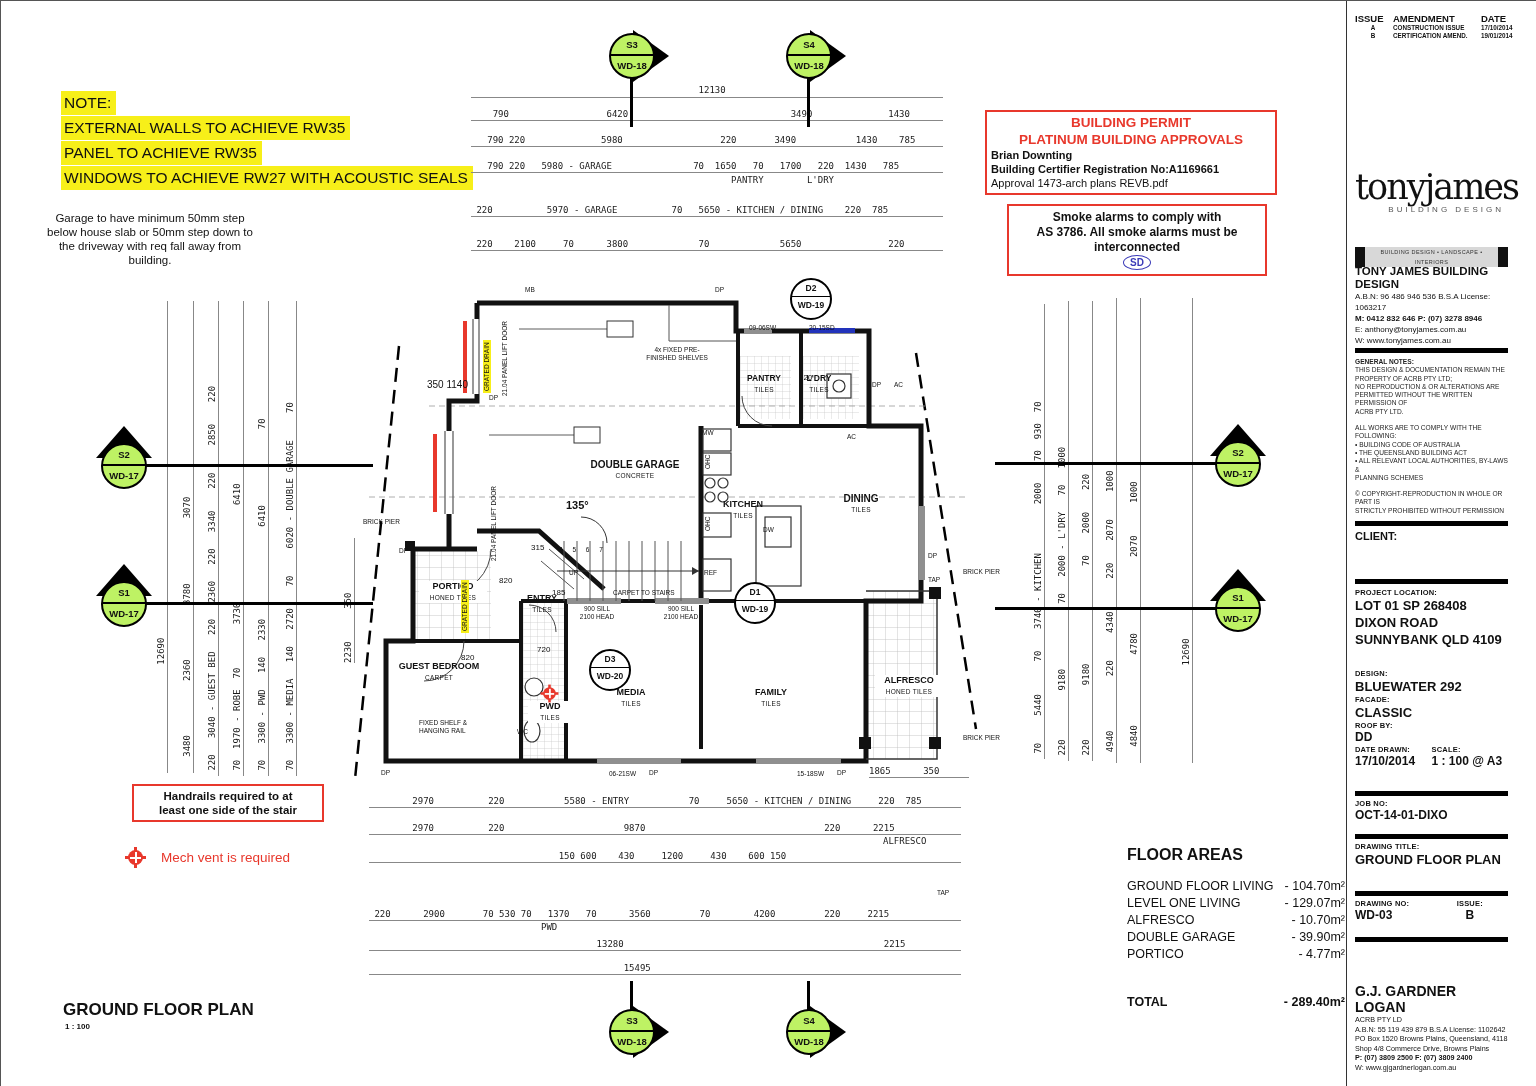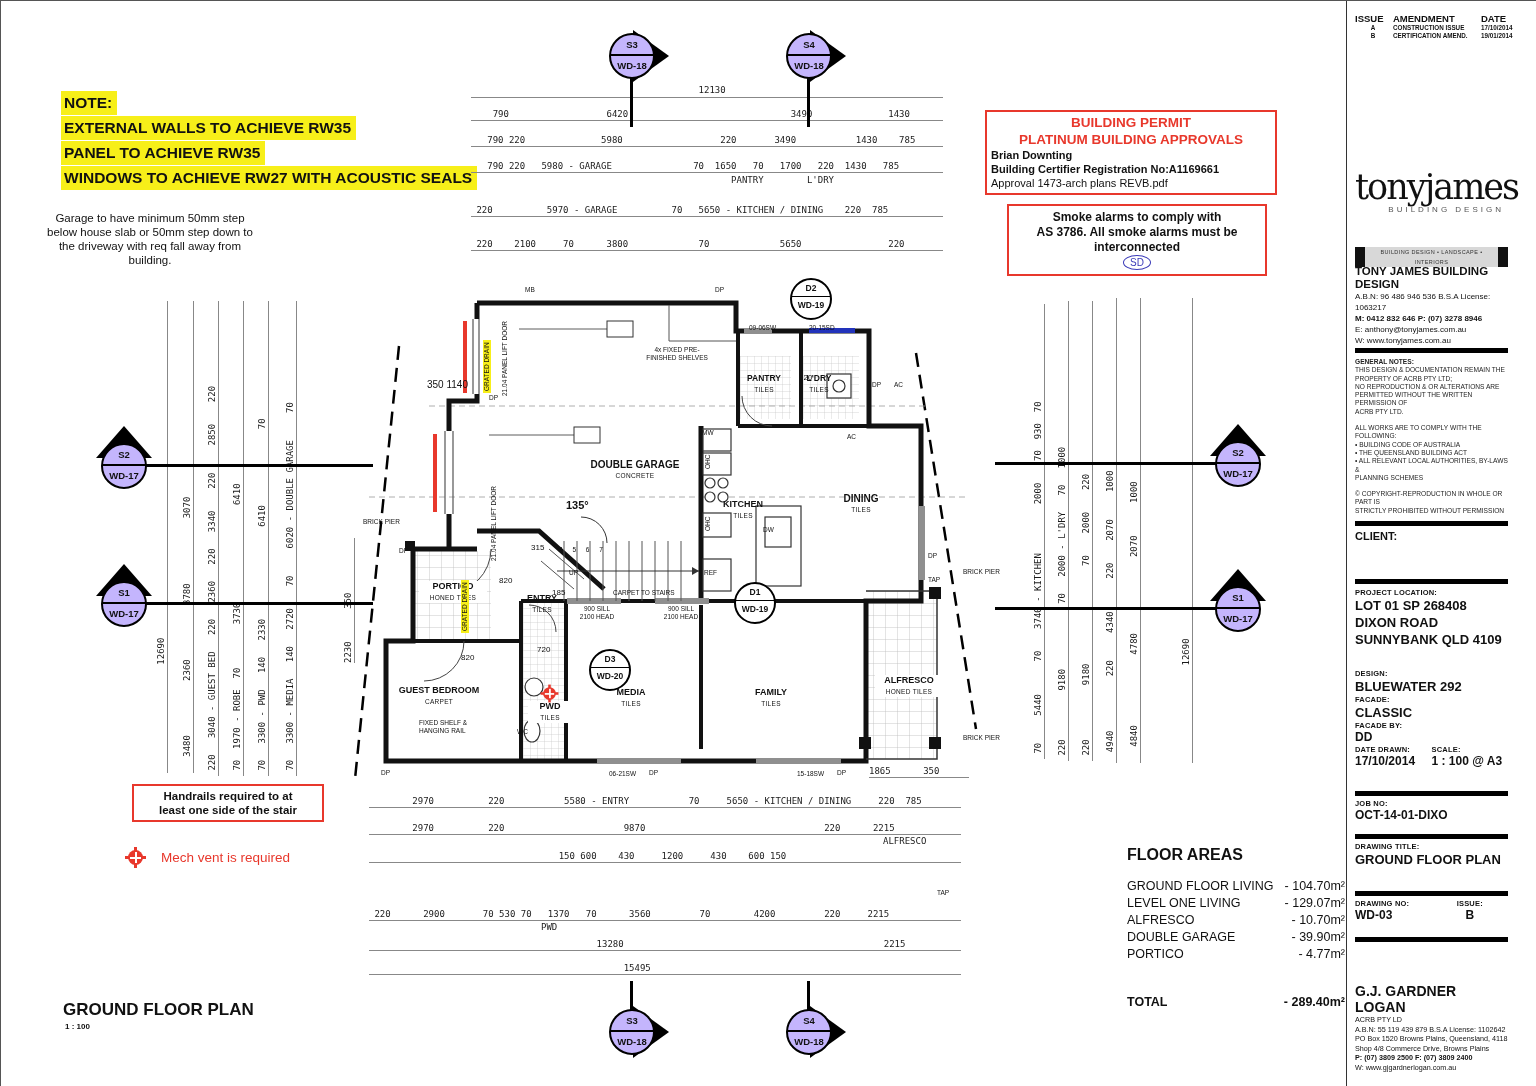--- a/index.html
+++ b/index.html
@@ -13,32 +13,32 @@
   .vdim{position:absolute;white-space:pre;font:9px "DejaVu Sans Mono",monospace;color:#1a1a1a;
         transform-origin:0 0;transform:rotate(-90deg);border-bottom:1px solid #888;line-height:11px}
   
   .roomlbl{position:absolute;text-align:center;font-weight:bold;font-size:10px;line-height:11px;color:#111;z-index:5}
   .roomlbl .fin{display:block;font-weight:normal;font-size:6.5px;letter-spacing:.3px}
   .tiny{position:absolute;font-size:6.5px;line-height:7.5px;color:#111;z-index:5}
   .tiny.c{text-align:center}
   .vert{transform-origin:0 0;transform:rotate(-90deg)}
   .ylw{background:#f7ef19;padding:0 2px}
   
-  .note-yellow{position:absolute;left:60px;top:90px;font-weight:bold;font-size:15.5px;line-height:21px}
+  .note-yellow{position:absolute;left:60px;top:90px;font-weight:normal;font-size:15.5px;line-height:21px}
   .note-yellow span{background:#f7ef19;padding:1px 5px 2px 3px;display:inline-block;margin-bottom:1px}
   .garage-note{position:absolute;left:44px;top:210px;width:210px;text-align:center;
                font-weight:normal;font-size:11.5px;line-height:14px}
   .redbox{position:absolute;border:2.5px solid #e8382c;text-align:center;font-weight:bold;z-index:8}
   .permit{left:984px;top:109px;width:280px;background:#fff;padding:2px 4px 3px 4px}
   .permit .t{color:#e8382c;font-size:13.5px;line-height:17px}
   .permit .b{font-size:11px;text-align:left;line-height:14px}
   .permit .n{font-weight:normal;font-size:11px;text-align:left;line-height:14px}
   .smoke{left:1006px;top:203px;width:252px;background:#fff;font-size:12px;line-height:15px;padding:4px 2px}
   .sd-oval{display:inline-block;border:1.5px solid #3a3ab8;color:#3a3ab8;border-radius:50%;
-           font-size:10px;font-weight:normal;padding:1px 6px;line-height:11px}
+           font-size:10px;font-weight:bold;padding:1px 6px;line-height:11px}
   .slabbox{left:1098px;top:778px;width:248px;background:transparent;font-size:11px;line-height:13.5px;padding:3px 2px}
   .handrail{left:131px;top:783px;width:184px;background:#fff;font-size:11.5px;line-height:14px;padding:3px 2px}
   .mech-note{position:absolute;left:160px;top:849px;color:#e8382c;font-size:13.5px;z-index:6}
   
   .mv{position:absolute;width:21px;height:21px;z-index:6}
   .mv i{position:absolute;left:3px;top:3px;width:15px;height:15px;background:#e8382c;border-radius:50%}
   .mv b{position:absolute;left:9px;top:0;width:3px;height:21px;background:#e8382c}
   .mv em{position:absolute;left:0;top:9px;width:21px;height:3px;background:#e8382c}
   .mv u{position:absolute;left:5px;top:9.5px;width:11px;height:2px;background:#fff}
   .mv s{position:absolute;left:9.5px;top:5px;width:2px;height:11px;background:#fff}
@@ -46,21 +46,21 @@
   .fa{position:absolute;left:1126px;top:845px;width:218px;z-index:4}
   .fa .t{font-size:16px;font-weight:bold;margin-bottom:14px}
   .fa-row{display:flex;justify-content:space-between;font-size:12.5px;line-height:17px}
   .fa-row .v{text-align:right}
   .fa-total{display:flex;justify-content:space-between;font-size:12.5px;font-weight:bold;margin-top:32px}
   
   .ftitle{position:absolute;left:62px;top:999px;font-size:17px;font-weight:bold}
   .fscale{position:absolute;left:64px;top:1021px;font-size:8px;font-weight:bold}
   
   .secmark{position:absolute;width:46px;height:46px;z-index:6}
-  .secmark .circ{position:absolute;inset:0;border:2.5px solid #000;border-radius:50%;background:#c4b5fd;
+  .secmark .circ{position:absolute;inset:0;border:2.5px solid #000;border-radius:50%;background:#bef264;
                  z-index:3;text-align:center;font-size:9.5px;font-weight:bold}
   .secmark .circ span{display:block;line-height:20px}
   .secmark .circ span:first-child{border-bottom:2px solid #000;line-height:19px}
   .tri{position:absolute;width:0;height:0;z-index:2}
   .tri.right{left:24px;top:-3px;border-top:26px solid transparent;border-bottom:26px solid transparent;border-left:36px solid #000}
   .tri.up{left:-5px;top:-17px;border-left:28px solid transparent;border-right:28px solid transparent;border-bottom:32px solid #000}
   .stem{position:absolute;background:#000;z-index:1}
   .stem.down{left:21px;top:42px;width:3px;height:52px}
   .stem.upst{left:21px;top:-28px;width:3px;height:32px}
   .stem.toright{top:21px;left:22px;height:3px}
@@ -322,21 +322,21 @@
     <span class="fin">TILES</span>
   </div>
   <div class="roomlbl" style="left:418px;top:580px;width:68px;font-size:9px;background:#fff">
     <span>PORTICO</span>
     <span class="fin">HONED TILES</span>
   </div>
   <div class="roomlbl" style="left:516px;top:592px;width:50px;font-size:9px">
     <span>ENTRY</span>
     <span class="fin">TILES</span>
   </div>
-  <div class="roomlbl" style="left:392px;top:684px;width:92px;font-size:9px">
+  <div class="roomlbl" style="left:392px;top:660px;width:92px;font-size:9px">
     <span>GUEST BEDROOM</span>
     <span class="fin">CARPET</span>
   </div>
   <div class="roomlbl" style="left:527px;top:700px;width:44px;font-size:9px;background:#fff">
     <span>PWD</span>
     <span class="fin">TILES</span>
   </div>
   <div class="roomlbl" style="left:604px;top:686px;width:52px;font-size:9px">
     <span>MEDIA</span>
     <span class="fin">TILES</span>
@@ -543,21 +543,21 @@
       <div class="val-lg">LOT 01 SP 268408</div>
       <div class="val-lg">DIXON ROAD</div>
       <div class="val-lg">SUNNYBANK QLD 4109</div>
     </div>
 
     <div class="tb" style="top:668px">
       <div class="lab">DESIGN:</div>
       <div class="val-lg">BLUEWATER 292</div>
       <div class="lab">FACADE:</div>
       <div class="val-lg">CLASSIC</div>
-      <div class="lab">FACADE BY:</div>
+      <div class="lab">ROOF BY:</div>
       <div class="val-md">DD</div>
       <div class="two-col">
         <div>
           <div class="lab">DATE DRAWN:</div>
           <div class="val-md">17/10/2014</div>
         </div>
         <div>
           <div class="lab">SCALE:</div>
           <div class="val-md">1 : 100 @ A3</div>
         </div>

